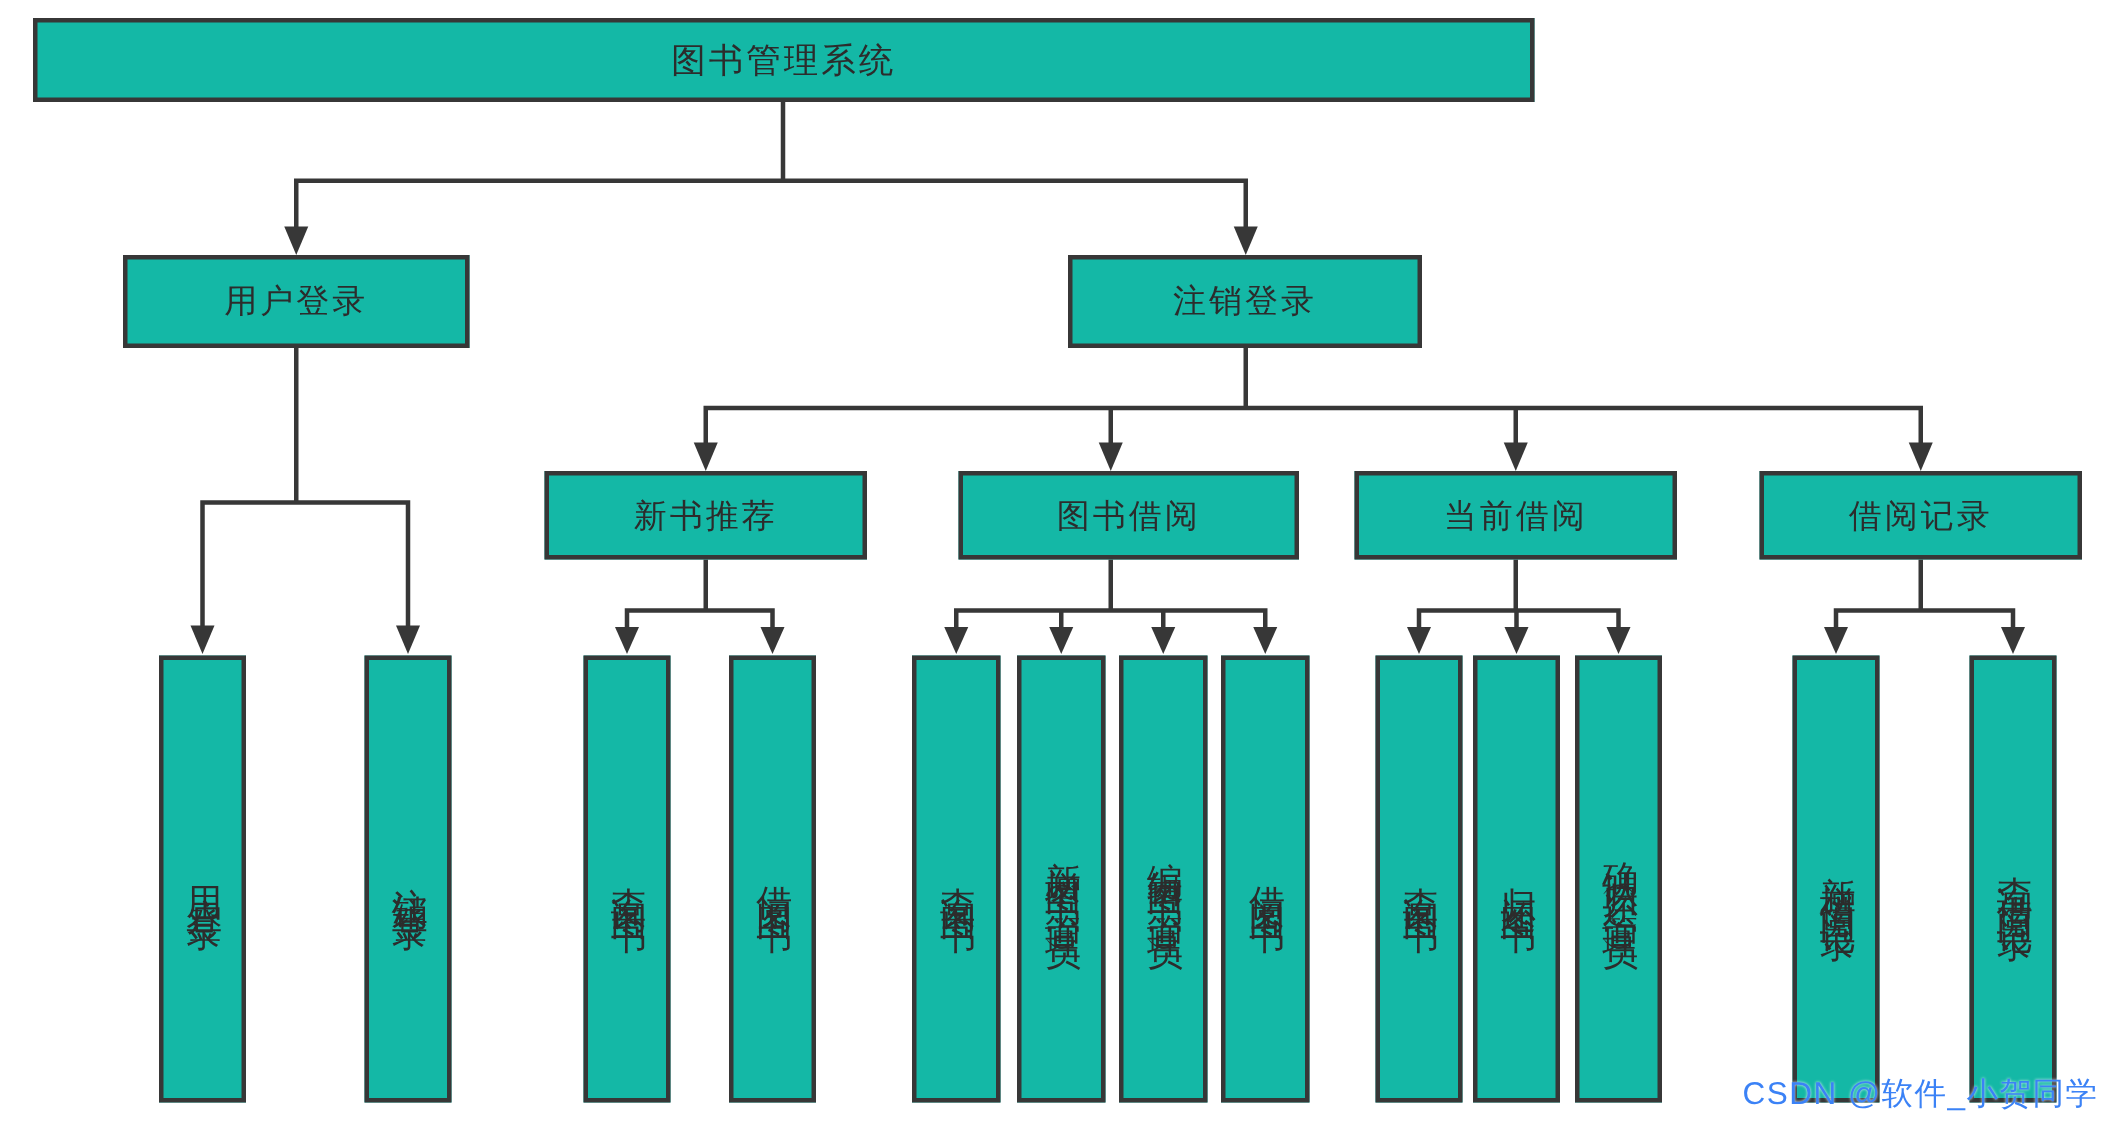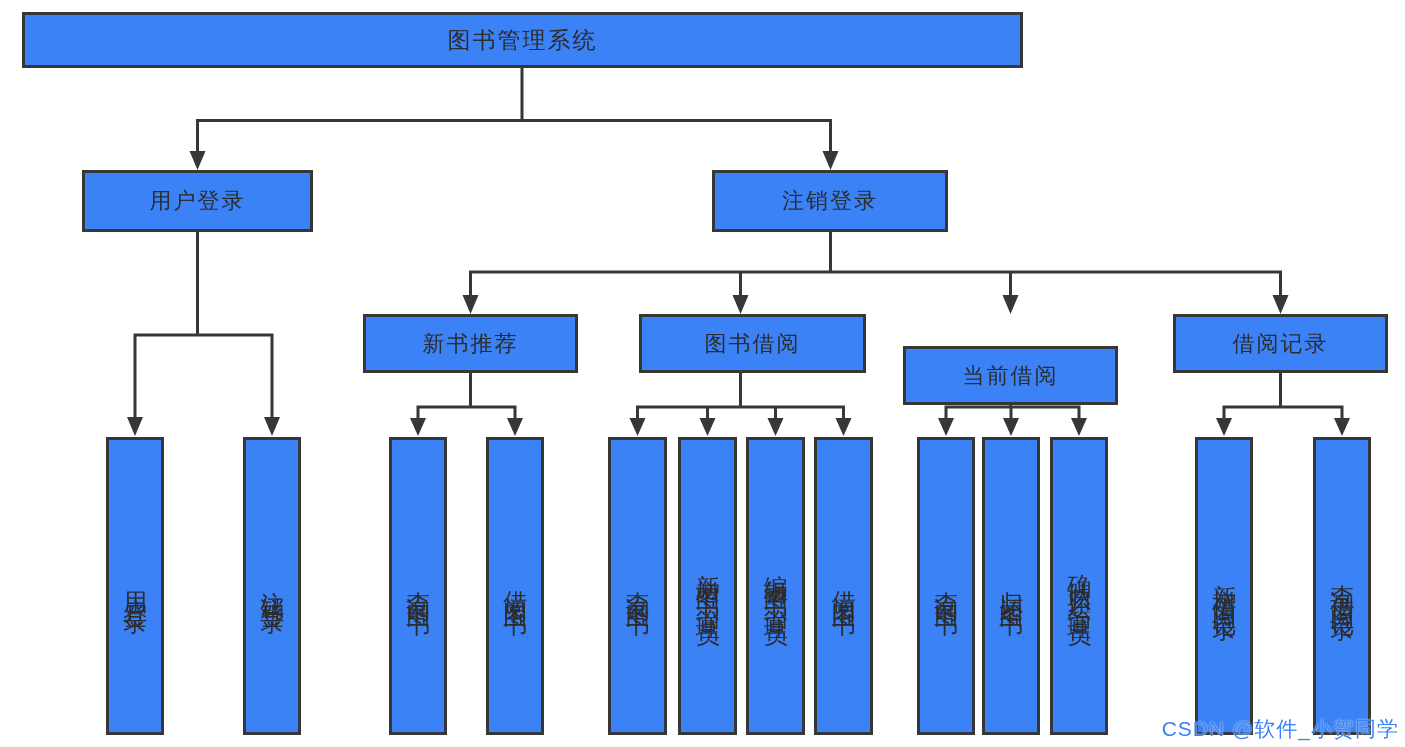--- a/index.html
+++ b/index.html
@@ -1,20 +1,20 @@
 <!DOCTYPE html>
 <html><head>
 <meta charset="utf-8">
 <style>
   html,body{margin:0;padding:0;background:#ffffff;}
   body{font-family:"Liberation Sans","DejaVu Sans",sans-serif;}
   .stage{position:relative;width:1405px;height:747px;background:#ffffff;overflow:hidden;}
   .connectors{position:absolute;left:0;top:0;z-index:0;}
   .box{
-    position:absolute;box-sizing:border-box;background:#3b82f6;
+    position:absolute;box-sizing:border-box;background:#14b8a6;
     border:3px solid #373737;color:#2c2c2c;z-index:1;
     display:flex;align-items:center;justify-content:center;
   }
   .hlabel{font-size:22px;letter-spacing:2px;white-space:nowrap;}
   .root .hlabel{font-size:23px;}
   .vbox .vlabel{
     writing-mode:vertical-rl;font-size:24px;letter-spacing:7px;
     line-height:1.1;white-space:nowrap;
   }
   .watermark{
@@ -95,21 +95,21 @@
   <div class="box" style="left:712px;top:170px;width:236px;height:62px;">
     <span class="hlabel">注销登录</span>
   </div>
 
   <div class="box" style="left:363px;top:314px;width:215px;height:59px;">
     <span class="hlabel">新书推荐</span>
   </div>
   <div class="box" style="left:639px;top:314px;width:227px;height:59px;">
     <span class="hlabel">图书借阅</span>
   </div>
-  <div class="box" style="left:903px;top:314px;width:215px;height:59px;margin-top:32px;">
+  <div class="box" style="left:903px;top:314px;width:215px;height:59px;">
     <span class="hlabel">当前借阅</span>
   </div>
   <div class="box" style="left:1173px;top:314px;width:215px;height:59px;font-family:Liberation Mono, monospace;">
     <span class="hlabel">借阅记录</span>
   </div>
 
   <div class="box vbox" style="left:106px;top:437px;width:58px;height:298px;">
     <span class="vlabel">用户登录</span>
   </div>
   <div class="box vbox" style="left:243px;top:437px;width:58px;height:298px;">

